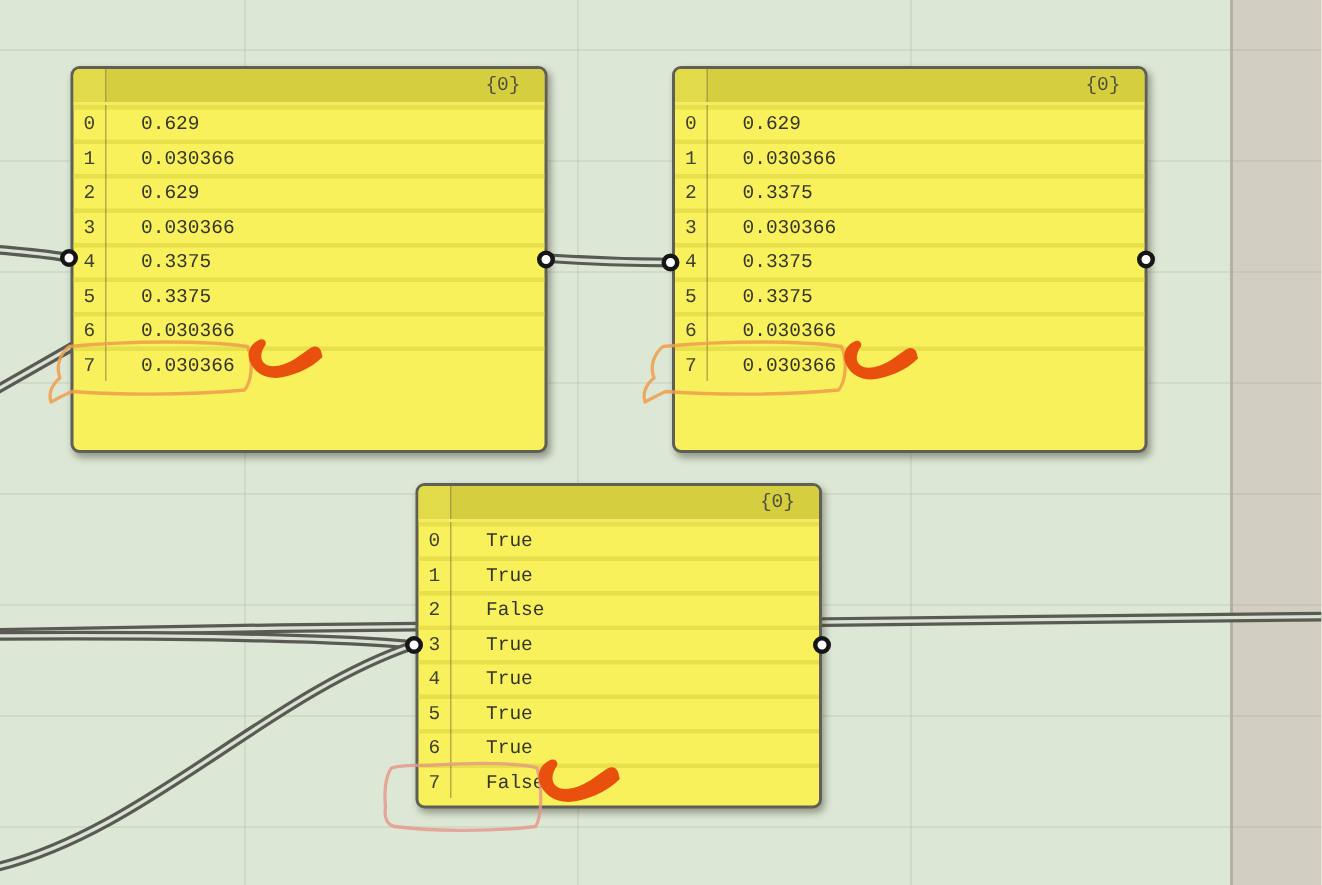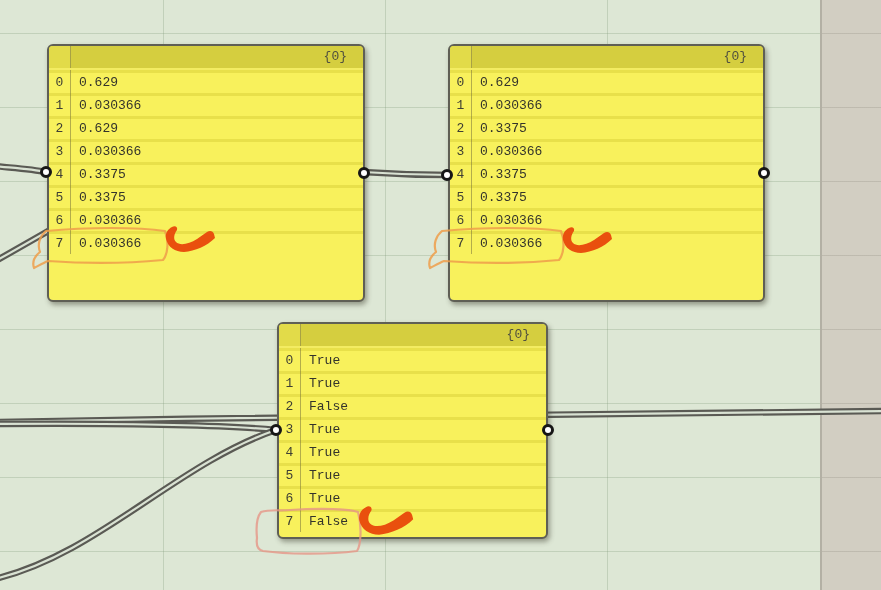--- a/index.html
+++ b/index.html
@@ -39,21 +39,21 @@
     font-size:13px;color:#34342b;
   }
   .ph{height:22px;background:#d5ce3f;display:flex;border-bottom:2px solid #f3ec62;}
   .ph-idx{width:21px;background:#e2db49;border-right:1px solid #a8a244;}
   .ph-path{flex:1;text-align:right;padding-right:16px;line-height:22px;color:#50503f;}
   .pbody{position:relative;}
   .vline{position:absolute;left:21px;top:0;bottom:0;width:1px;background:rgba(110,105,55,0.5);}
   .row{display:flex;height:23px;line-height:20px;box-sizing:border-box;border-top:3px solid #e8e04a;}
   .row:first-child{border-top-color:#efe750;}
   .ri{width:21px;text-align:center;color:#3f3f34;}
-  .rv{padding-left:9px;white-space:pre;}
+  .rv{padding-left:24px;white-space:pre;}
 </style>
 </head>
 <body>
 
 <div class="gh-canvas">
 
   <div class="edge-strip"></div>
 
   <svg class="layer" viewBox="0 0 881 590">
     <defs>

